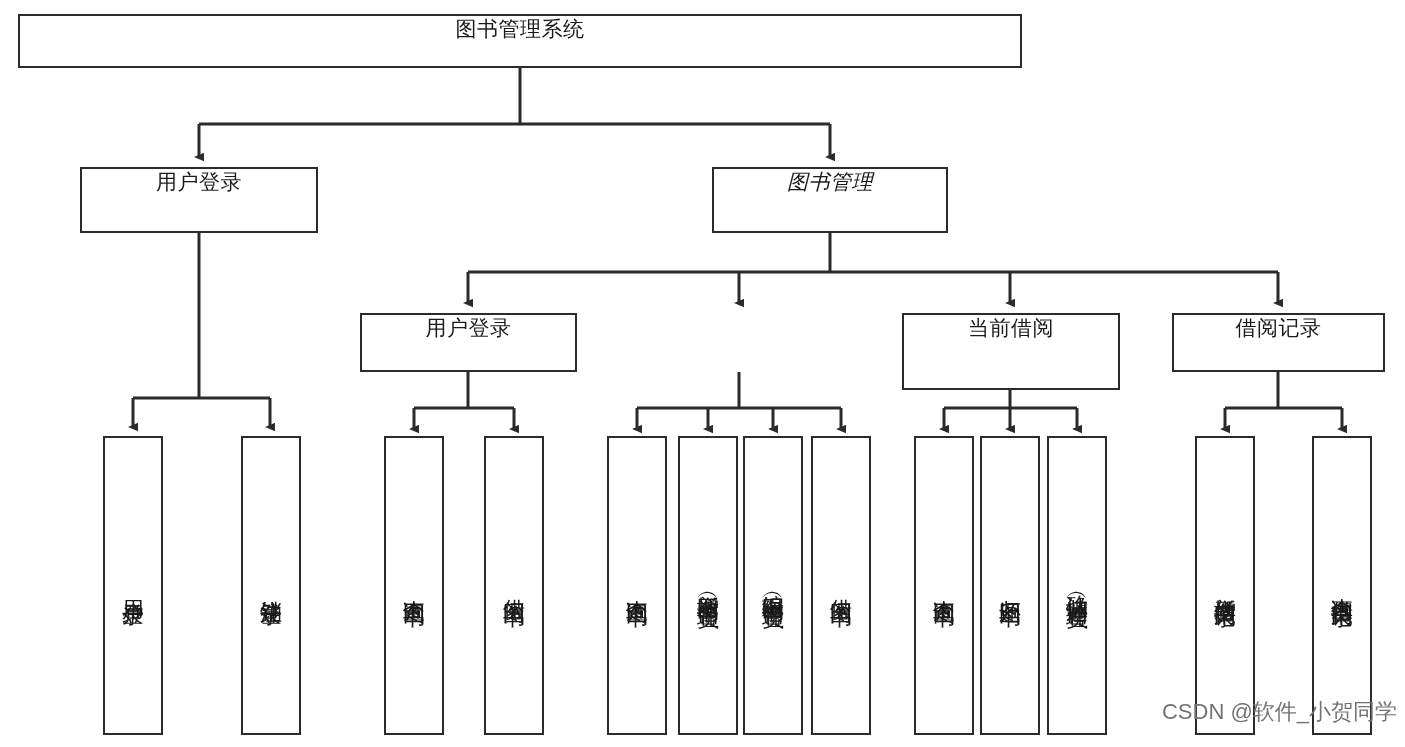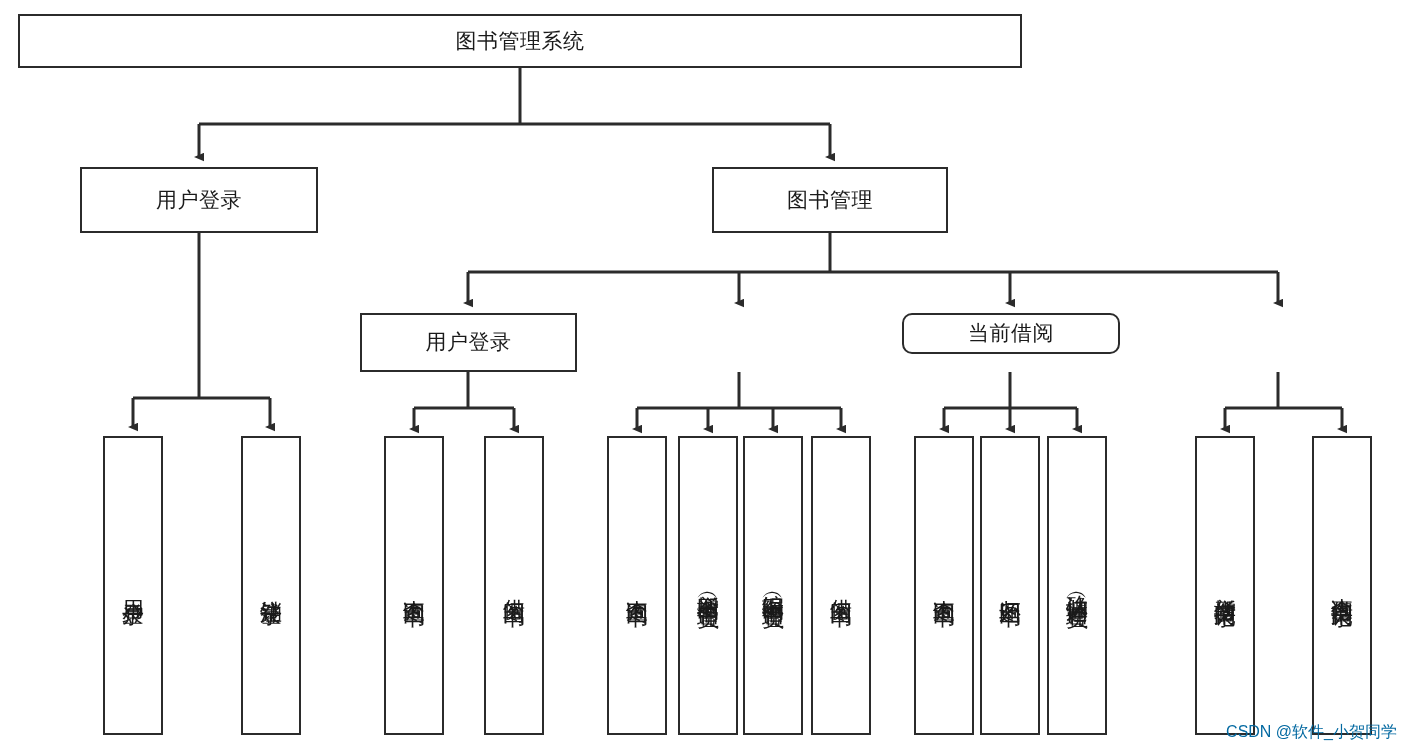--- a/index.html
+++ b/index.html
@@ -11,21 +11,21 @@
   }
   #canvas{position:relative;width:1405px;height:747px;}
   #edges{position:absolute;left:0;top:0;width:1405px;height:747px;}
 
   .node{
     position:absolute;
     box-sizing:border-box;
     background:#ffffff;
     border:2.5px solid #2b2b2b;
     display:flex;
-    align-items:center;
+    align-items:flex-start;
     justify-content:center;
     color:#1a1a1a;
   }
   .node .label{
     font-size:21px;
     line-height:1.25;
     letter-spacing:0.5px;
     white-space:nowrap;
   }
   .node.leaf{
@@ -40,23 +40,23 @@
     letter-spacing:2px;
     white-space:nowrap;
     max-height:290px;
   }
   .node.leaf.tall .label{
     max-height:296px;
   }
   #watermark{
     position:absolute;
     right:8px;
-    bottom:4px;
-    font-size:16px;
-    color:#0369a1;
+    bottom:20px;
+    font-size:22px;
+    color:#737373;
     white-space:nowrap;
     pointer-events:none;
   }
 </style>
 </head>
 <body>
 
 <div id="canvas">
 
   <svg id="edges" viewBox="0 0 1405 747">
@@ -109,29 +109,32 @@
     </g>
   </svg>
 
   <div class="node" style="left:18px;top:14px;width:1004px;height:54px;">
     <span class="label">图书管理系统</span>
   </div>
 
   <div class="node" style="left:80px;top:167px;width:238px;height:66px;">
     <span class="label">用户登录</span>
   </div>
-  <div class="node" style="left:712px;top:167px;width:236px;height:66px;">
+  <div class="node" style="left:712px;top:167px;width:236px;height:66px;font-style:italic;">
     <span class="label">图书管理</span>
   </div>
 
   <div class="node" style="left:360px;top:313px;width:217px;height:59px;">
     <span class="label">用户登录</span>
   </div>
-  <div class="node" style="left:902px;top:313px;width:218px;height:41px;border-radius:10px;">
+  <div class="node" style="left:902px;top:313px;width:218px;height:77px;">
     <span class="label">当前借阅</span>
+  </div>
+  <div class="node" style="left:1172px;top:313px;width:213px;height:59px;">
+    <span class="label">借阅记录</span>
   </div>
 
   <div class="node leaf" style="left:103px;top:436px;width:60px;height:299px;">
     <span class="label">用户登录</span>
   </div>
   <div class="node leaf" style="left:241px;top:436px;width:60px;height:299px;">
     <span class="label">注销登录</span>
   </div>
 
   <div class="node leaf" style="left:384px;top:436px;width:60px;height:299px;">

